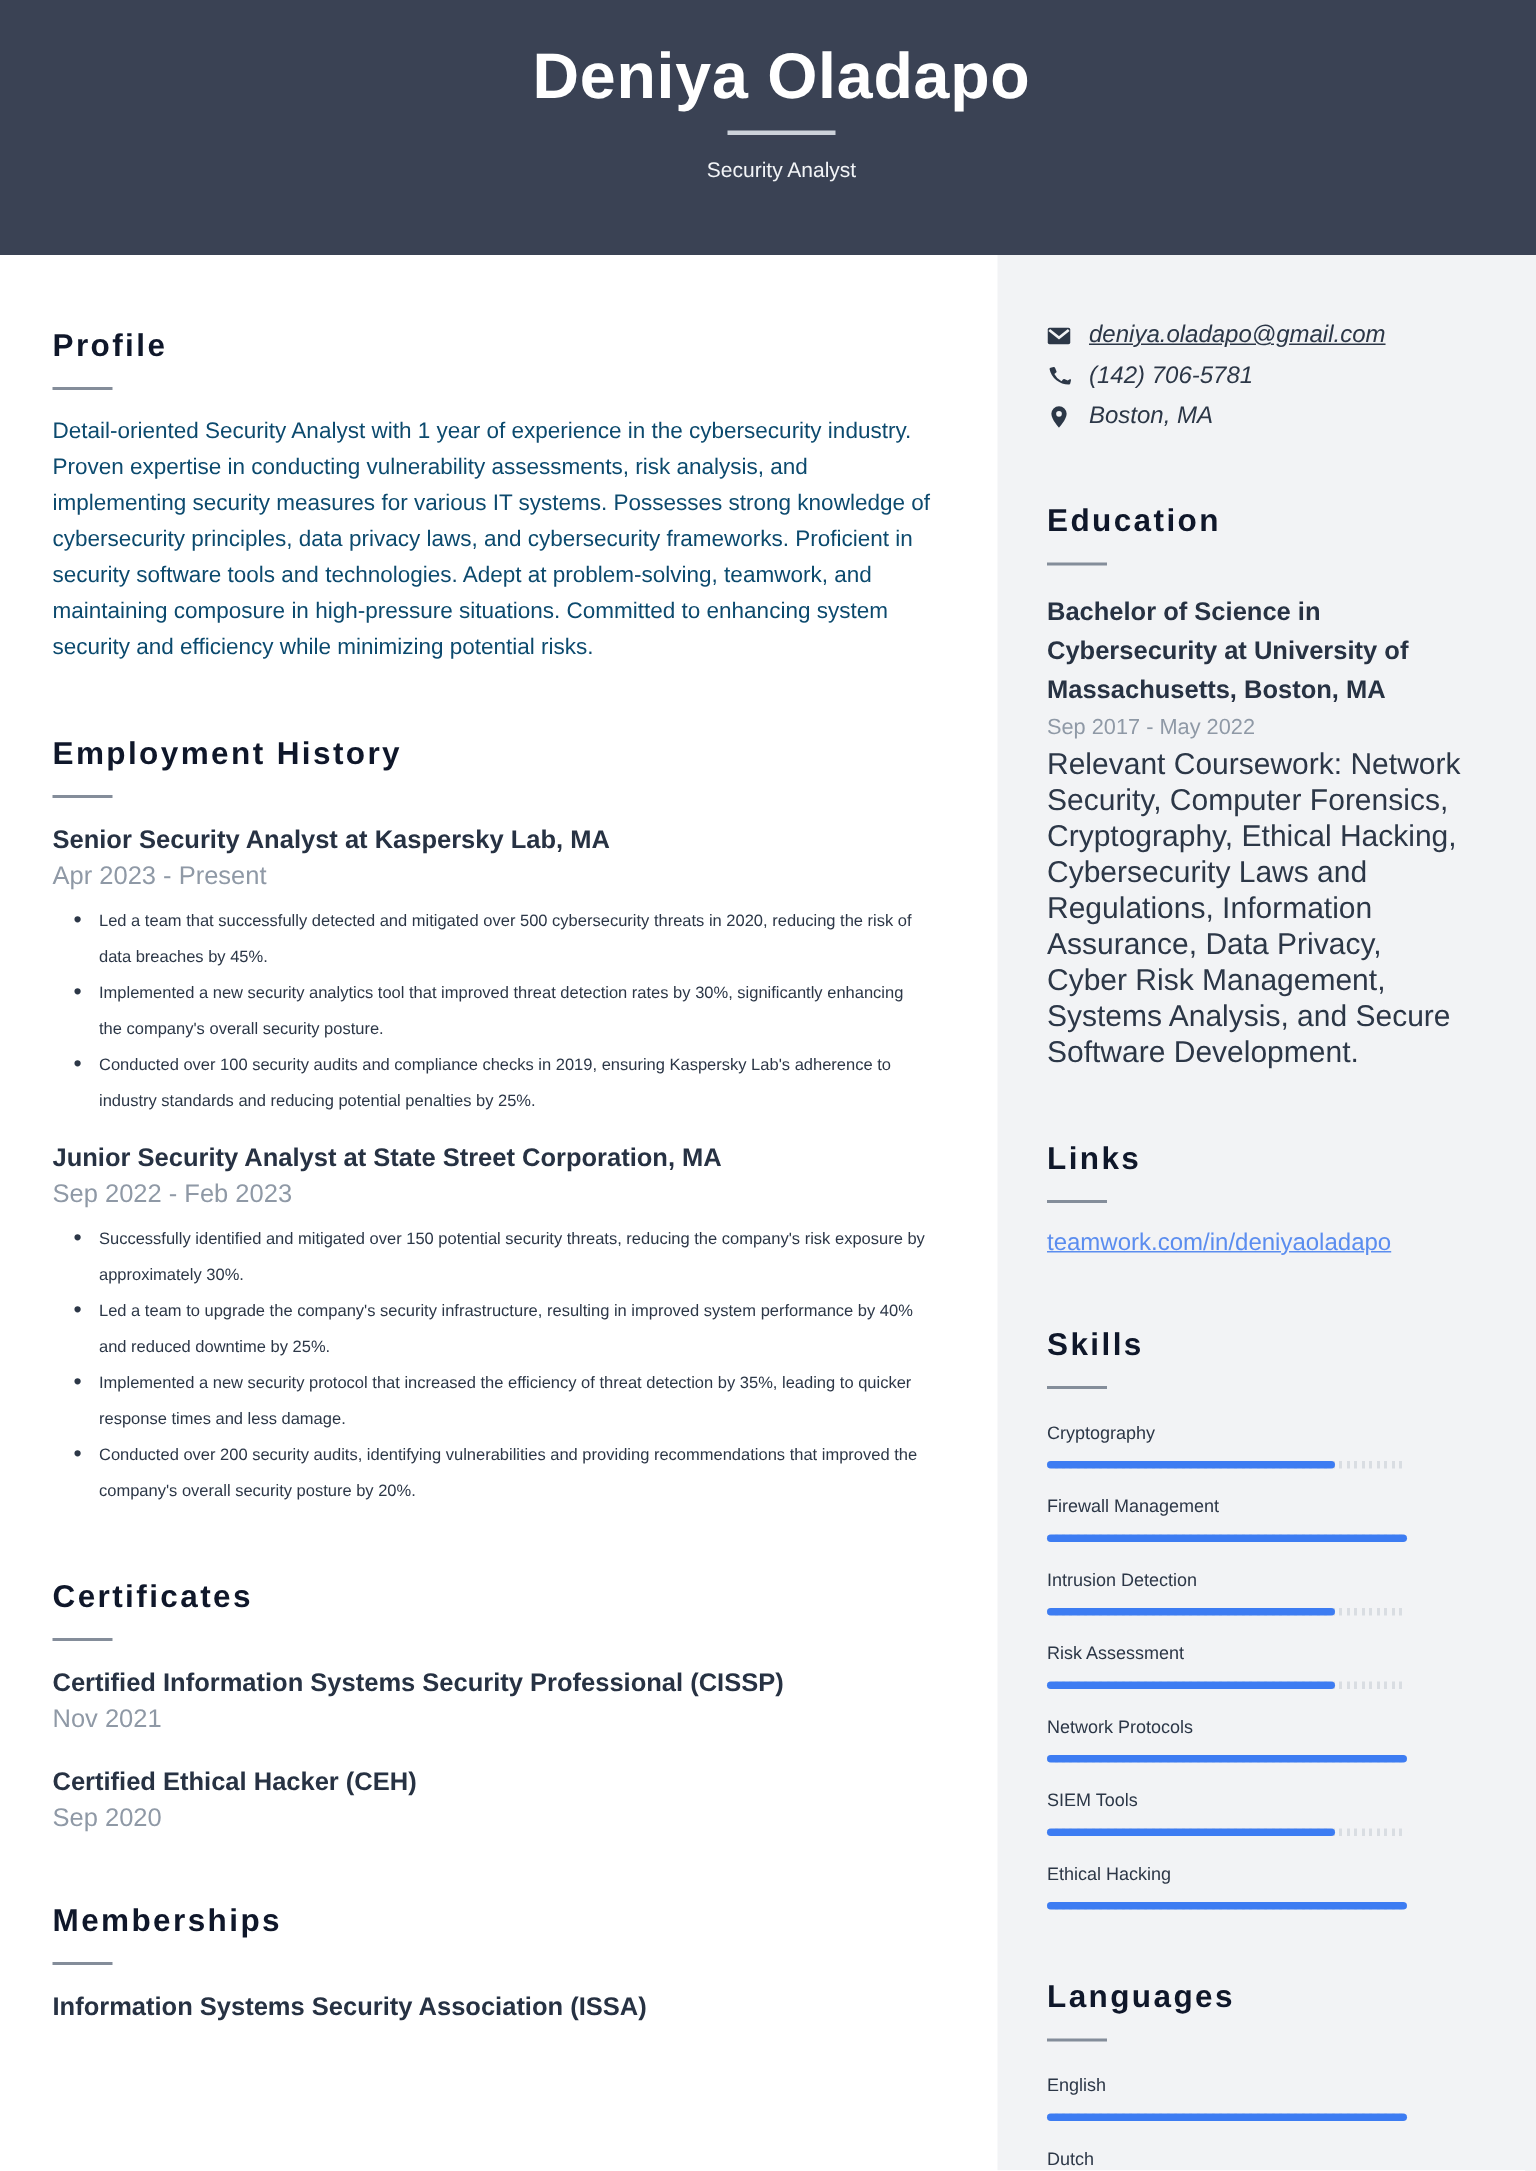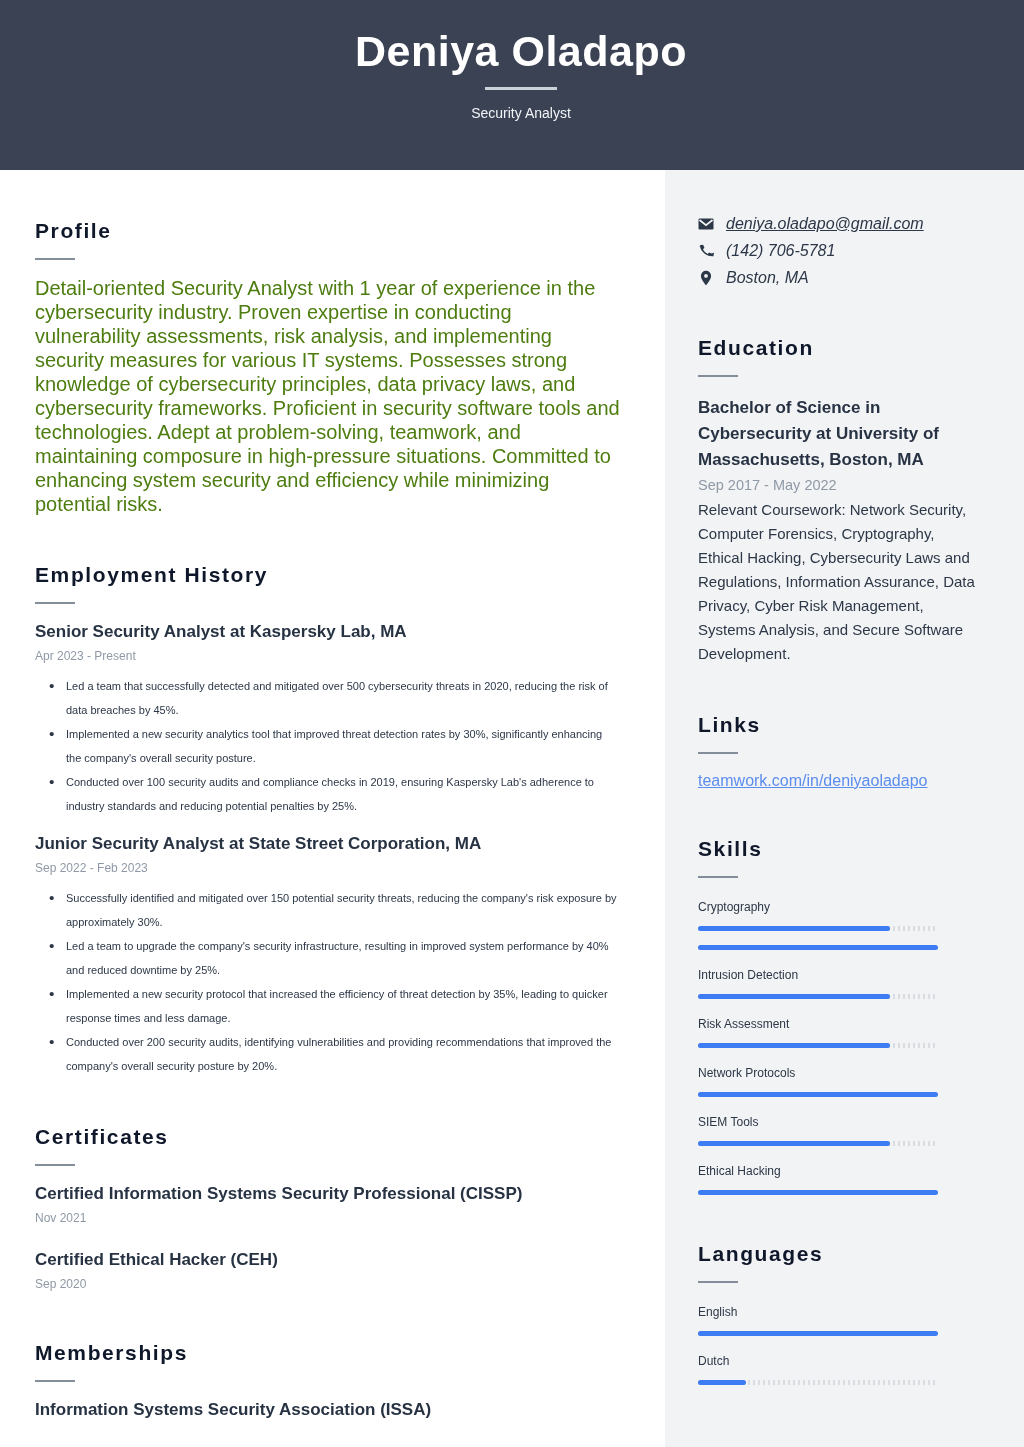--- a/index.html
+++ b/index.html
@@ -45,27 +45,27 @@
   }
   .heading-divider {
     width: 40px; height: 2px; background: #848d9a; margin: 14px 0 16px 0;
   }
   .side-section .heading-divider { margin: 14px 0 18px 0; }
 
   .section { margin-bottom: 46px; }
   .side-section { margin-bottom: 46px; }
 
   
-  .profile-text { font-size: 20px; line-height: 24px; color: #4d7c0f; }
+  .profile-text { font-size: 15px; line-height: 24px; color: #0c4a6e; }
 
   .job { margin-bottom: 14px; }
   .job-name, .cert-name, .membership-name {
     font-size: 17px; font-weight: 700; color: #273243; line-height: 23px;
   }
-  .date-line { font-size: 12px; color: #8f99a6; line-height: 20px; margin-top: 3px; }
+  .date-line { font-size: 17px; color: #8f99a6; line-height: 20px; margin-top: 3px; }
 
   ul.bullets { list-style: none; margin-top: 8px; }
   ul.bullets li {
     position: relative; padding-left: 31px;
     font-size: 11px; line-height: 24px; color: #2c3747;
   }
   ul.bullets li::before {
     content: "\2022"; position: absolute; left: 14px; top: 0;
     color: #2c3747; font-size: 15.5px;
   }
@@ -74,21 +74,21 @@
 
   
   .contact-block { margin-bottom: 48px; }
   .contact-row { display: flex; align-items: center; margin-bottom: 9px; }
   .contact-row .cicon { width: 16px; height: 16px; flex: 0 0 16px; margin-right: 12px; }
   .contact-row .ctext { font-size: 16px; color: #2c3747; font-style: italic; }
   a.link { color: #5b8def; text-decoration: underline; }
 
   .edu-degree { font-size: 17px; font-weight: 700; color: #273243; line-height: 26px; }
   .edu-dates { font-size: 14.5px; color: #8f99a6; line-height: 20px; margin-top: 2px; }
-  .edu-desc { font-size: 15px; line-height: 24px; color: #2c3747; margin-top: 3px; }
+  .edu-desc { font-size: 20px; line-height: 24px; color: #2c3747; margin-top: 3px; }
 
   .side-link-item { font-size: 16px; }
 
   .skill-item { margin-bottom: 14px; }
   .skill-name { font-size: 12px; color: #2c3747; line-height: 22px; }
   .bar-track {
     width: 240px; height: 5px; margin-top: 8px; border-radius: 3px;
     background-image: repeating-linear-gradient(90deg, #d9dde2 0 2px, rgba(0,0,0,0) 2px 5px);
   }
   .bar-fill { height: 5px; border-radius: 3px; background: #3d7cf2; }
@@ -206,20 +206,21 @@
         <div class="section-heading">Skills</div>
         <div class="heading-divider"></div>
 
         <div class="skill-item">
           <div class="skill-name">Cryptography</div>
           <div class="bar-track">
               <div class="bar-fill" style="width: 80%;"></div>
             </div>
         </div>
         <div class="skill-item">
+          <div class="skill-name">Firewall Management</div>
           <div class="bar-track">
               <div class="bar-fill" style="width: 100%;"></div>
             </div>
         </div>
         <div class="skill-item">
           <div class="skill-name">Intrusion Detection</div>
           <div class="bar-track">
               <div class="bar-fill" style="width: 80%;"></div>
             </div>
         </div>

